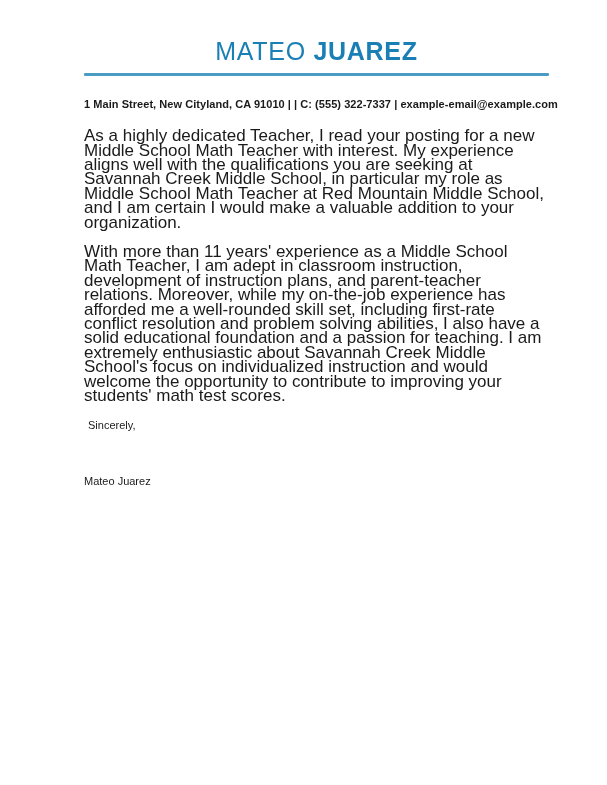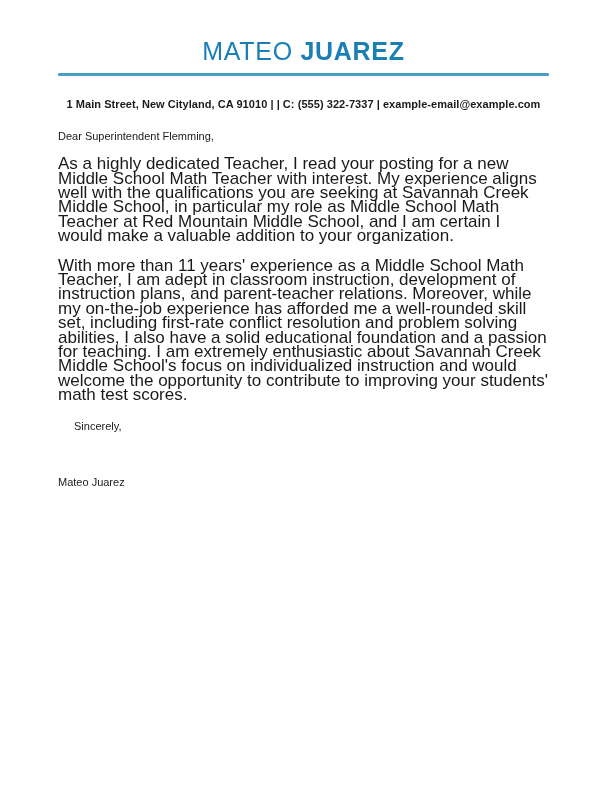--- a/index.html
+++ b/index.html
@@ -16,20 +16,21 @@
     -webkit-font-smoothing: antialiased;
     overflow: hidden;
   }
 
   .page {
     position: relative;
     width: 607px;
     height: 785px;
     background: #ffffff;
     box-sizing: border-box;
+    padding-left: 26px;
   }
 
   
   .letterhead {
     padding: 38px 58px 0 58px;
   }
 
   .name-line {
     text-align: center;
     font-size: 25px;
@@ -84,21 +85,21 @@
 
   .closing-thanks {
     font-size: 11px;
     line-height: 14px;
     margin: 0 0 14px 0;
   }
 
   .closing-sincerely {
     font-size: 11px;
     line-height: 14px;
-    margin: 16px;
+    margin: 4px;
   }
 
   .signature-name {
     font-size: 11px;
     line-height: 14px;
     margin: 42px 0 0 0;
   }
 </style>
 </head>
 <body>
@@ -108,21 +109,20 @@
   <header class="letterhead">
     <div class="name-line" style="color: rgb(26, 127, 181);">
       <span class="name-first">MATEO</span><span class="name-sep">&nbsp;</span><span class="name-last">JUAREZ</span>
     </div>
     <hr class="header-rule" style="background: rgb(74, 156, 196);">
     <div class="contact-line">1 Main Street, New Cityland, CA 91010 | | C: (555) 322-7337 | example-email@example.com</div>
   </header>
 
   <main class="letter-body">
 
-    <p class="salutation">Dear Superintendent Flemming,</p>
 
     <p class="para">As a highly dedicated Teacher, I read your posting for a new Middle School Math Teacher with interest. My experience aligns well with the qualifications you are seeking at Savannah Creek Middle School, in particular my role as Middle School Math Teacher at Red Mountain Middle School, and I am certain I would make a valuable addition to your organization.</p>
     <p class="para">With more than 11 years' experience as a Middle School Math Teacher, I am adept in classroom instruction, development of instruction plans, and parent-teacher relations. Moreover, while my on-the-job experience has afforded me a well-rounded skill set, including first-rate conflict resolution and problem solving abilities, I also have a solid educational foundation and a passion for teaching. I am extremely enthusiastic about Savannah Creek Middle School's focus on individualized instruction and would welcome the opportunity to contribute to improving your students' math test scores.</p>
 
     <p class="closing-sincerely">Sincerely,</p>
 
     <p class="signature-name">Mateo Juarez</p>
 
   </main>
 

